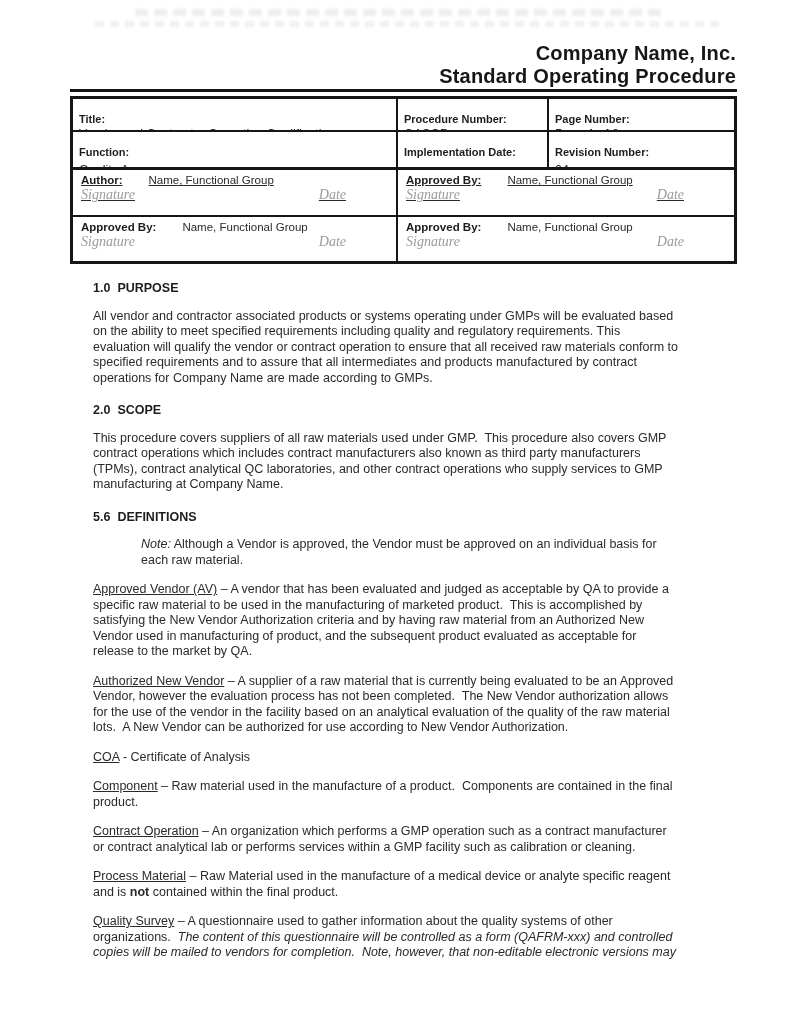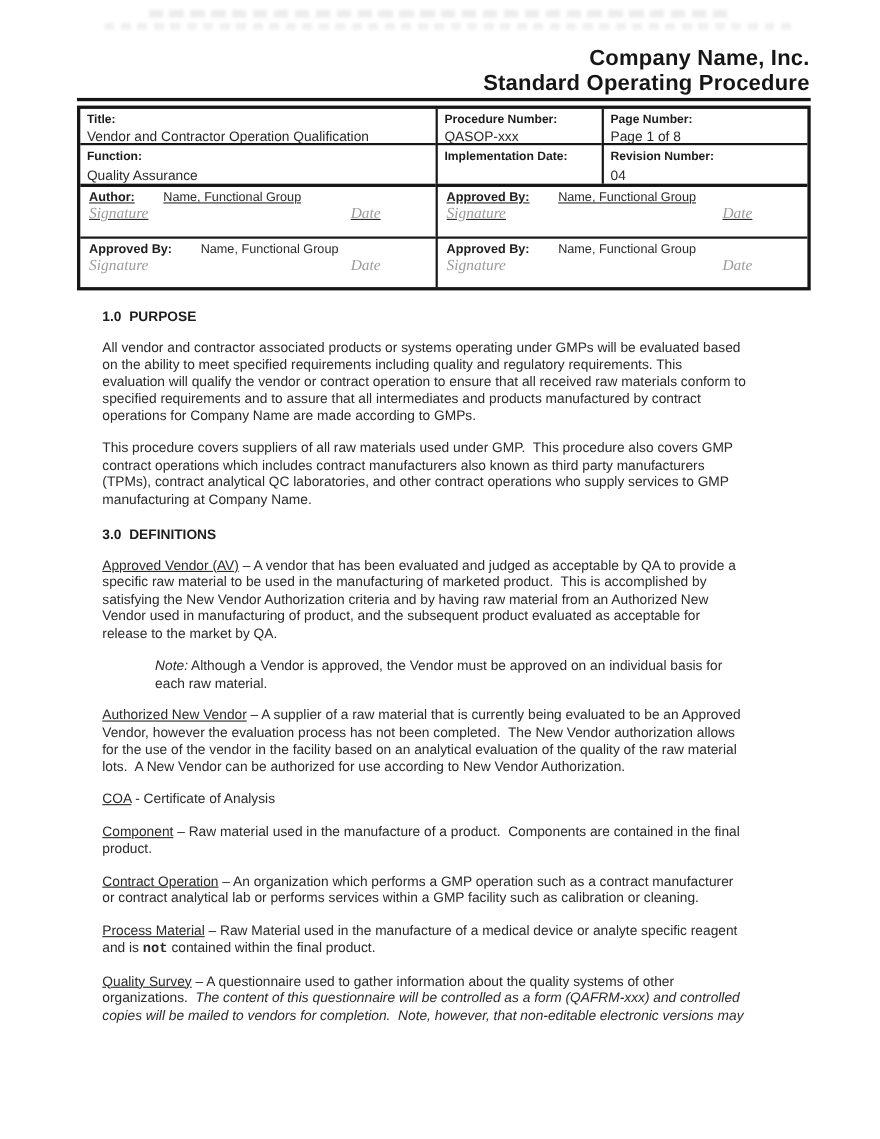--- a/index.html
+++ b/index.html
@@ -34,21 +34,21 @@
   }
 
   .info-table {
     margin: 4px 63px 0 70px;
     border: 3px solid #161616;
     display: grid;
     grid-template-columns: 323px 151px 1fr;
     grid-template-rows: 31px 37px 48px 46px;
     background: #fff;
   }
-  .cell { border-left: 2px solid #161616; border-top: 2px solid #161616; padding: 4px 6px; overflow: hidden; }
+  .cell { border-left: 2px solid #161616; border-top: 2px solid #161616; padding: 14px 6px; overflow: hidden; }
   .cell.c1 { border-left: none; }
   .cell.r1 { border-top: none; }
   .cell.r3 { border-top-width: 3px; text-decoration: underline; }
   .cell-label { font-size: 11px; font-weight: bold; line-height: 13px; color: #1d1d1d; }
   .cell-value { font-size: 12.5px; line-height: 15px; text-align: left; margin-top: 1px; }
   .cell.r2 .cell-value { margin-top: 4px; }
 
   .sig-cell { padding: 3px 8px; display: flex; flex-direction: column; }
   .sig-top { font-size: 11.5px; line-height: 14px; }
   .sig-label { font-weight: bold; color: #1d1d1d; }
@@ -60,21 +60,21 @@
     padding-right: 42px; margin-top: 1px;
   }
 
   .doc-body { margin: 0 0 0 93px; width: 680px; font-size: 12.5px; line-height: 15.5px; }
   .sec-h { font-size: 12.5px; font-weight: bold; color: #1d1d1d; margin: 17px 0 12px; }
   .sec-h .num { margin-right: 7px; }
   .para { margin: 0 0 14px; white-space: pre-wrap; }
   .para.note { margin-left: 48px; }
   .term { text-decoration: underline; }
   .it { font-style: italic; }
-  .bd { font-weight: bold; font-family: Liberation Mono, monospace; }
+  .bd { font-weight: bold; }
 </style>
 </head>
 <body>
 
 <div class="scan-artifact"></div>
 
 <header class="masthead">
   <h1>Company Name, Inc.</h1>
   <h1>Standard Operating Procedure</h1>
 </header>
@@ -151,38 +151,39 @@
   <section>
     <h2 class="sec-h"><span class="num">1.0</span><span>PURPOSE</span></h2>
     <p class="para">All vendor and contractor associated products or systems operating under GMPs will be evaluated based
 on the ability to meet specified requirements including quality and regulatory requirements. This
 evaluation will qualify the vendor or contract operation to ensure that all received raw materials conform to
 specified requirements and to assure that all intermediates and products manufactured by contract
 operations for Company Name are made according to GMPs.</p>
   </section>
 
   <section>
+    <h2 class="sec-h"><span class="num">2.0</span><span>SCOPE</span></h2>
     <p class="para">This procedure covers suppliers of all raw materials used under GMP.  This procedure also covers GMP
 contract operations which includes contract manufacturers also known as third party manufacturers
 (TPMs), contract analytical QC laboratories, and other contract operations who supply services to GMP
 manufacturing at Company Name.</p>
   </section>
 
   <section>
-    <h2 class="sec-h"><span class="num">3.0</span><span>DEFINITIONS</span></h2>
+    <h2 class="sec-h"><span class="num">5.6</span><span>DEFINITIONS</span></h2>
+
+    <p class="para note"><span class="it">Note:</span><span> Although a Vendor is approved, the Vendor must be approved on an individual basis for
+each raw material.</span></p>
 
     <p class="para"><span class="term">Approved Vendor (AV)</span><span> – </span><span>A vendor that has been evaluated and judged as acceptable by QA to provide a
 specific raw material to be used in the manufacturing of marketed product.  This is accomplished by
 satisfying the New Vendor Authorization criteria and by having raw material from an Authorized New
 Vendor used in manufacturing of product, and the subsequent product evaluated as acceptable for
 release to the market by QA.</span></p>
 
-    <p class="para note"><span class="it">Note:</span><span> Although a Vendor is approved, the Vendor must be approved on an individual basis for
-each raw material.</span></p>
-
     <p class="para"><span class="term">Authorized New Vendor</span><span> – </span><span>A supplier of a raw material that is currently being evaluated to be an Approved
 Vendor, however the evaluation process has not been completed.  The New Vendor authorization allows
 for the use of the vendor in the facility based on an analytical evaluation of the quality of the raw material
 lots.  A New Vendor can be authorized for use according to New Vendor Authorization.</span></p>
 
     <p class="para"><span class="term">COA</span><span> - </span><span>Certificate of Analysis</span></p>
 
     <p class="para"><span class="term">Component</span><span> – </span><span>Raw material used in the manufacture of a product.  Components are contained in the final
 product.</span></p>
 

